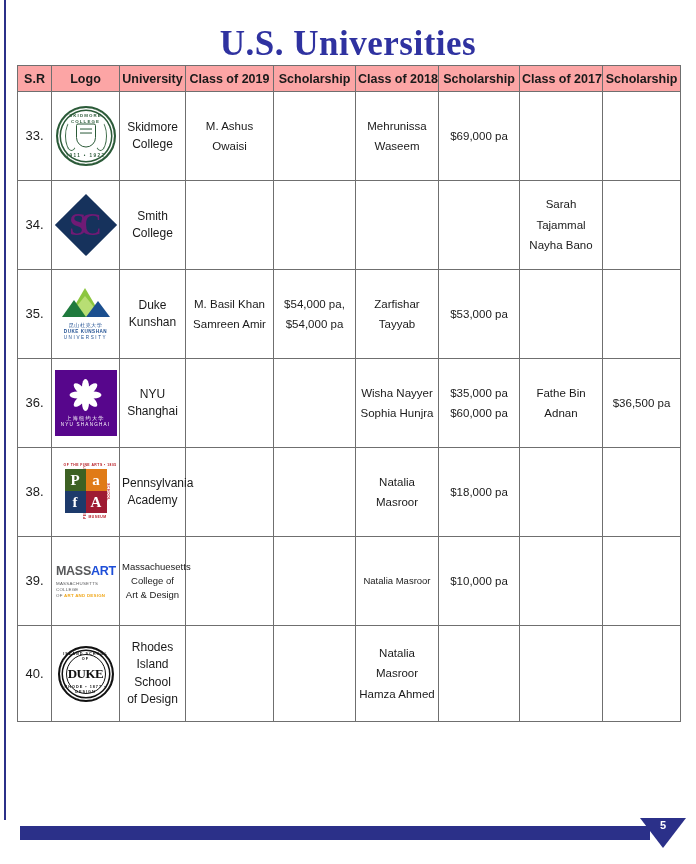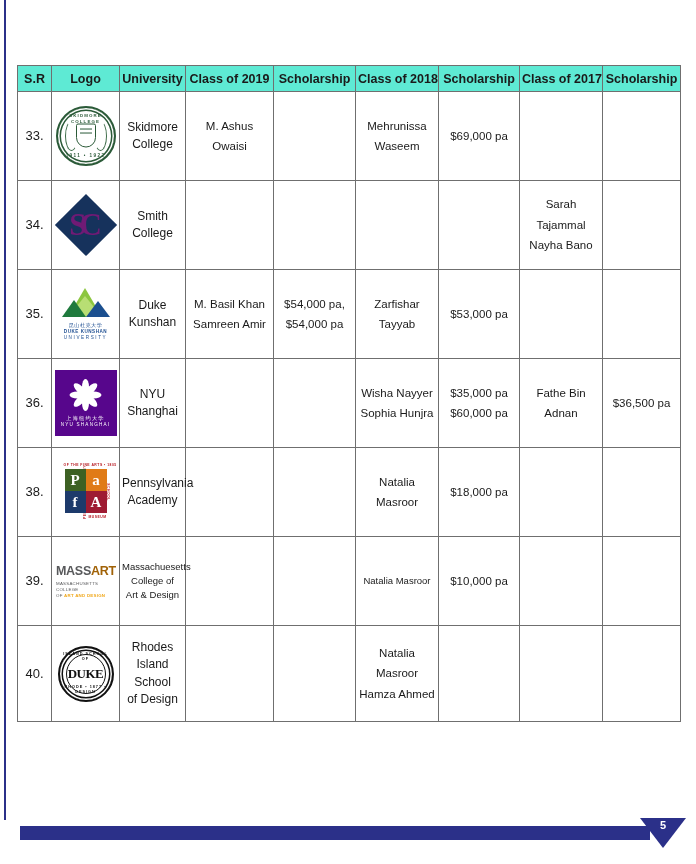--- a/index.html
+++ b/index.html
@@ -43,21 +43,21 @@
     vertical-align: middle;
     text-align: center;
     color: #1a1a1a;
     padding: 2px 2px;
   }
   thead th {
     height: 26px;
     font-size: 12.5px;
     font-weight: bold;
     white-space: nowrap;
-    background: #5eead4;
+    background: #fca5a5;
   }
   tbody td { height: 89px; font-size: 12px; line-height: 1.38; }
   tbody tr.tall td { height: 96px; }
   td.sr { font-size: 13px; }
   td.uni { font-size: 12px; line-height: 1.42; margin-left: 33px; }
   td.uni.small { font-size: 9.5px; line-height: 1.45; }
   td.name { font-size: 11.5px; line-height: 1.78; }
   td.name.small { font-size: 9.5px; }
   td.money { font-size: 11.5px; line-height: 1.78; }
   td.logo { padding: 2px; }
@@ -163,21 +163,21 @@
     font-size: 15px; font-weight: bold; color: #ffffff;
   }
   .pafa .q1 { background: #3d6123; }
   .pafa .q2 { background: #e07b17; }
   .pafa .q3 { background: #1d3a6b; }
   .pafa .q4 { background: #9e1b32; }
 
   .massart { width: 78px; text-align: left; padding-left: 2px; }
   .massart .ma-main { font-size: 12.5px; font-weight: bold; letter-spacing: -0.3px; }
   .massart .ma-main .mass { color: #58595b; }
-  .massart .ma-main .art { color: #a16207; margin-top: 9px; }
+  .massart .ma-main .art { color: #1d4ed8; margin-top: 9px; }
   .massart .ma-sub { font-size: 4.4px; color: #58595b; letter-spacing: .25px; margin-top: 1px; }
   .massart .ma-sub2 { font-size: 4.4px; color: #58595b; letter-spacing: .25px; }
   .massart .ma-sub2 .hl { color: #f0a81c; font-weight: bold; }
 
   .risd {
     width: 56px; height: 56px; border-radius: 50%;
     border: 2px solid #111; position: relative; background: #fff;
     box-shadow: inset 0 0 0 1.5px #fff, inset 0 0 0 3px #111;
   }
   .risd .arc-t, .risd .arc-b {
@@ -216,20 +216,21 @@
     text-align: center; color: #ffffff; font-size: 11px; font-weight: bold;
   }
 </style>
 </head>
 <body>
 
 <div id="page">
 
   <div id="left-rule"></div>
 
+  <div id="page-title">U.S. Universities</div>
 
   <div id="table-wrap">
     <table class="grid">
       <colgroup>
         <col style="width:34px">
           <col style="width:68px">
           <col style="width:66px">
         <col style="width:88px">
           <col style="width:82px">
           <col style="width:83px">

